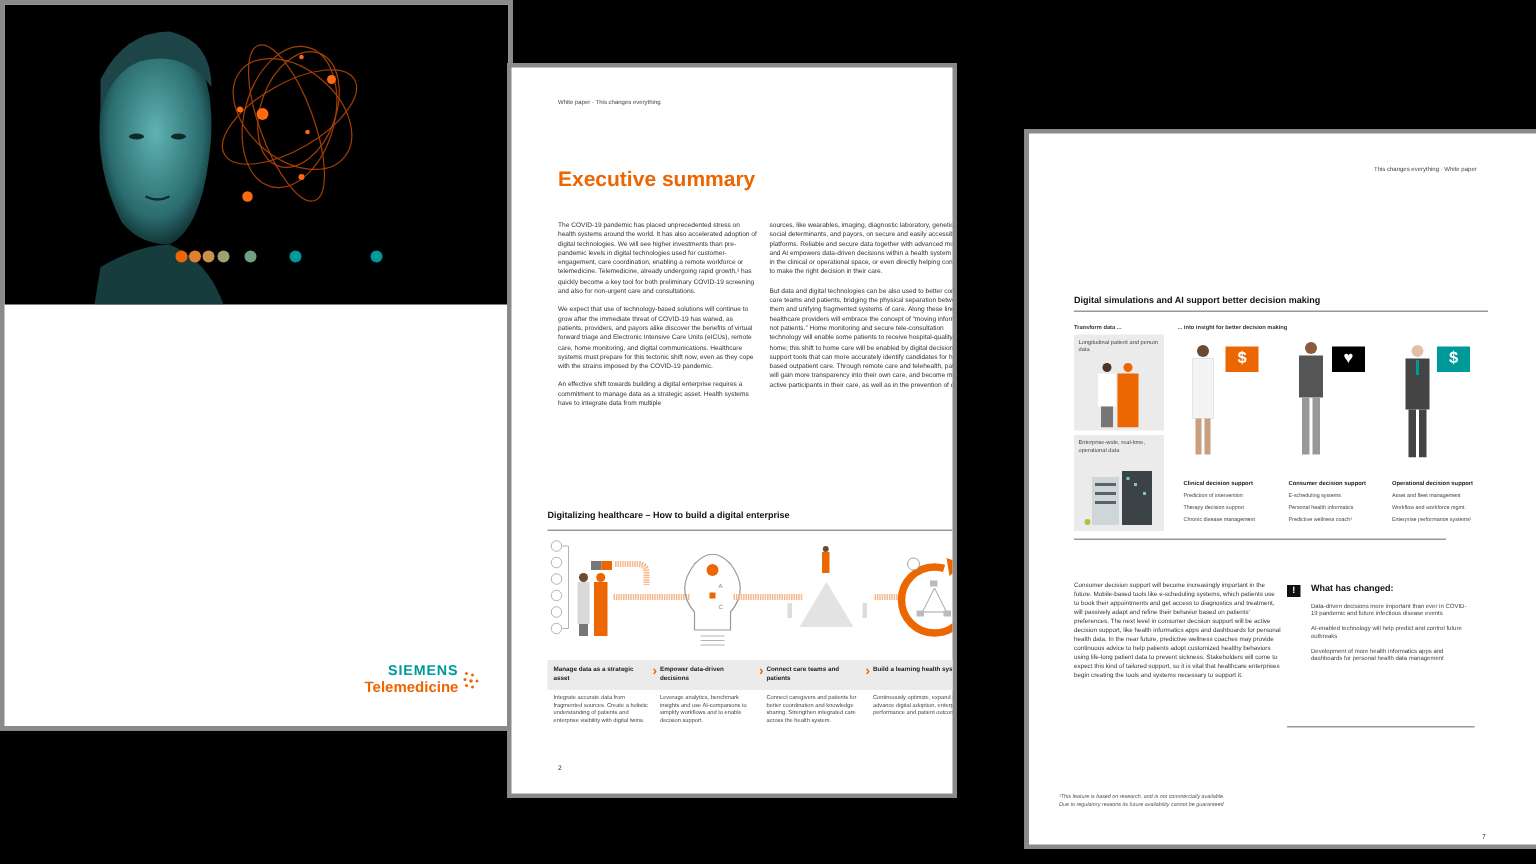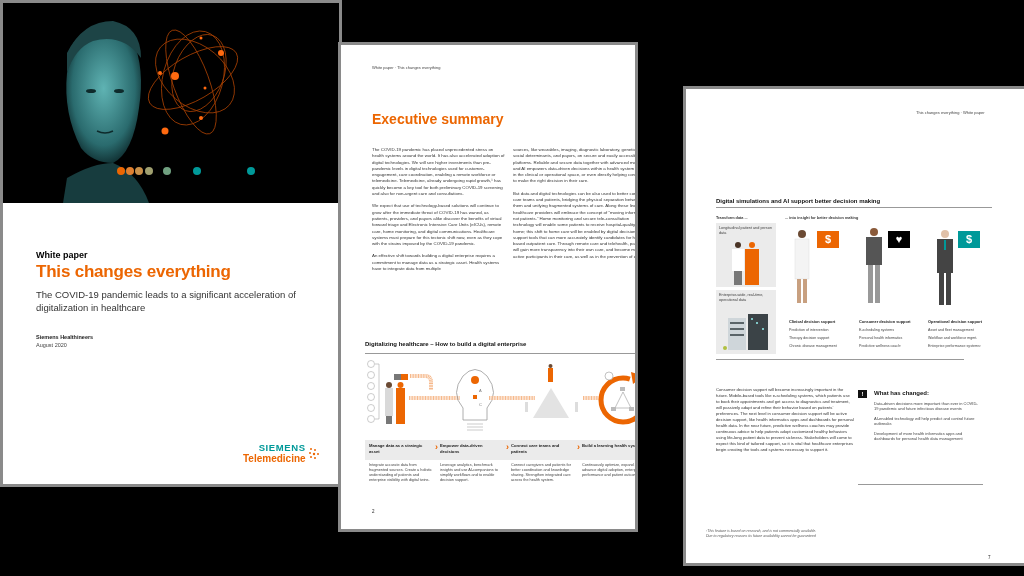--- a/index.html
+++ b/index.html
@@ -98,27 +98,20 @@
     </svg>
     <div class="dots">
       <span class="dot" style="left:0px;background:#ec6602"></span>
       <span class="dot" style="left:9px;background:#e08030"></span>
       <span class="dot" style="left:18px;background:#c8904a"></span>
       <span class="dot" style="left:28px;background:#a0a070"></span>
       <span class="dot" style="left:46px;background:#70a080"></span>
       <span class="dot" style="left:76px;background:#009999"></span>
       <span class="dot" style="left:130px;background:#009999"></span>
     </div>
-  </div>
-  <div class="cover-text">
-    <div class="wp-label">White paper</div>
-    <div class="cover-title">This changes everything</div>
-    <div class="cover-sub">The COVID-19 pandemic leads to a significant acceleration of digitalization in healthcare</div>
-    <div class="cover-org">Siemens Healthineers</div>
-    <div class="cover-date">August 2020</div>
   </div>
   <div class="logo">
     <div class="logo-siemens">SIEMENS</div>
     <div class="logo-health">Telemedicine</div>
     <svg class="logo-dots" viewBox="0 0 12 14">
       <g fill="#ec6602">
           <circle cx="3" cy="2" r="1"></circle>
           <circle cx="7" cy="3" r="1"></circle>
           <circle cx="2" cy="6" r="1"></circle>
           <circle cx="6" cy="7" r="1.2"></circle>

